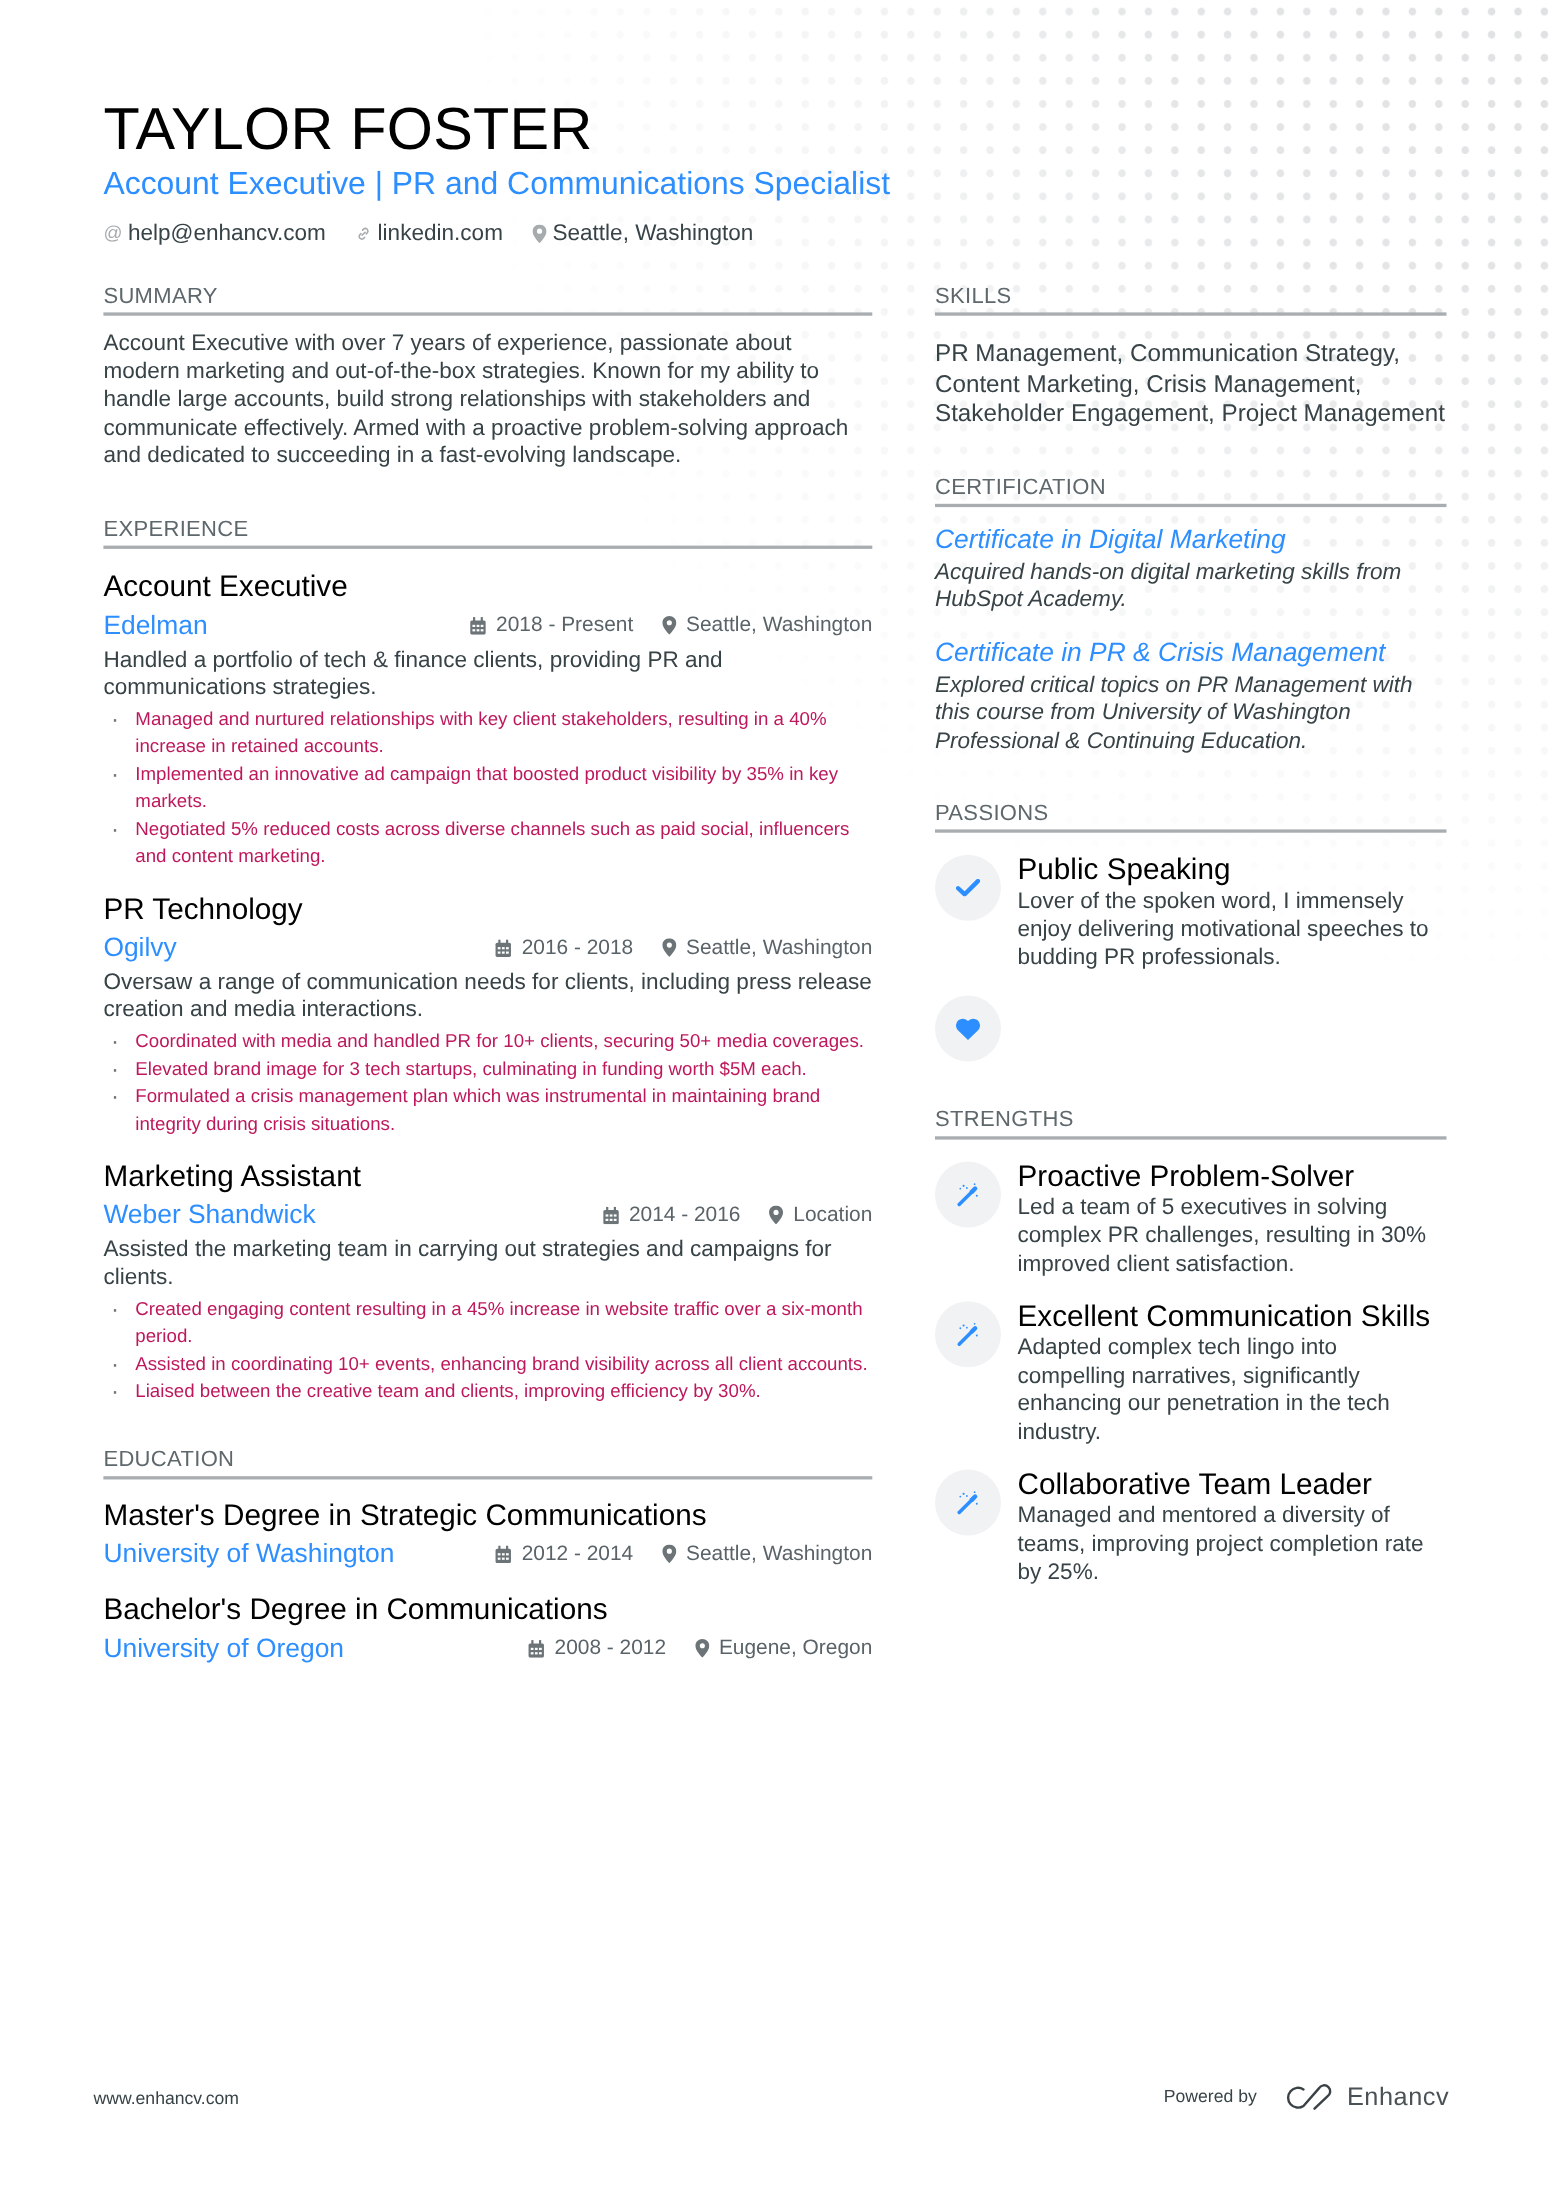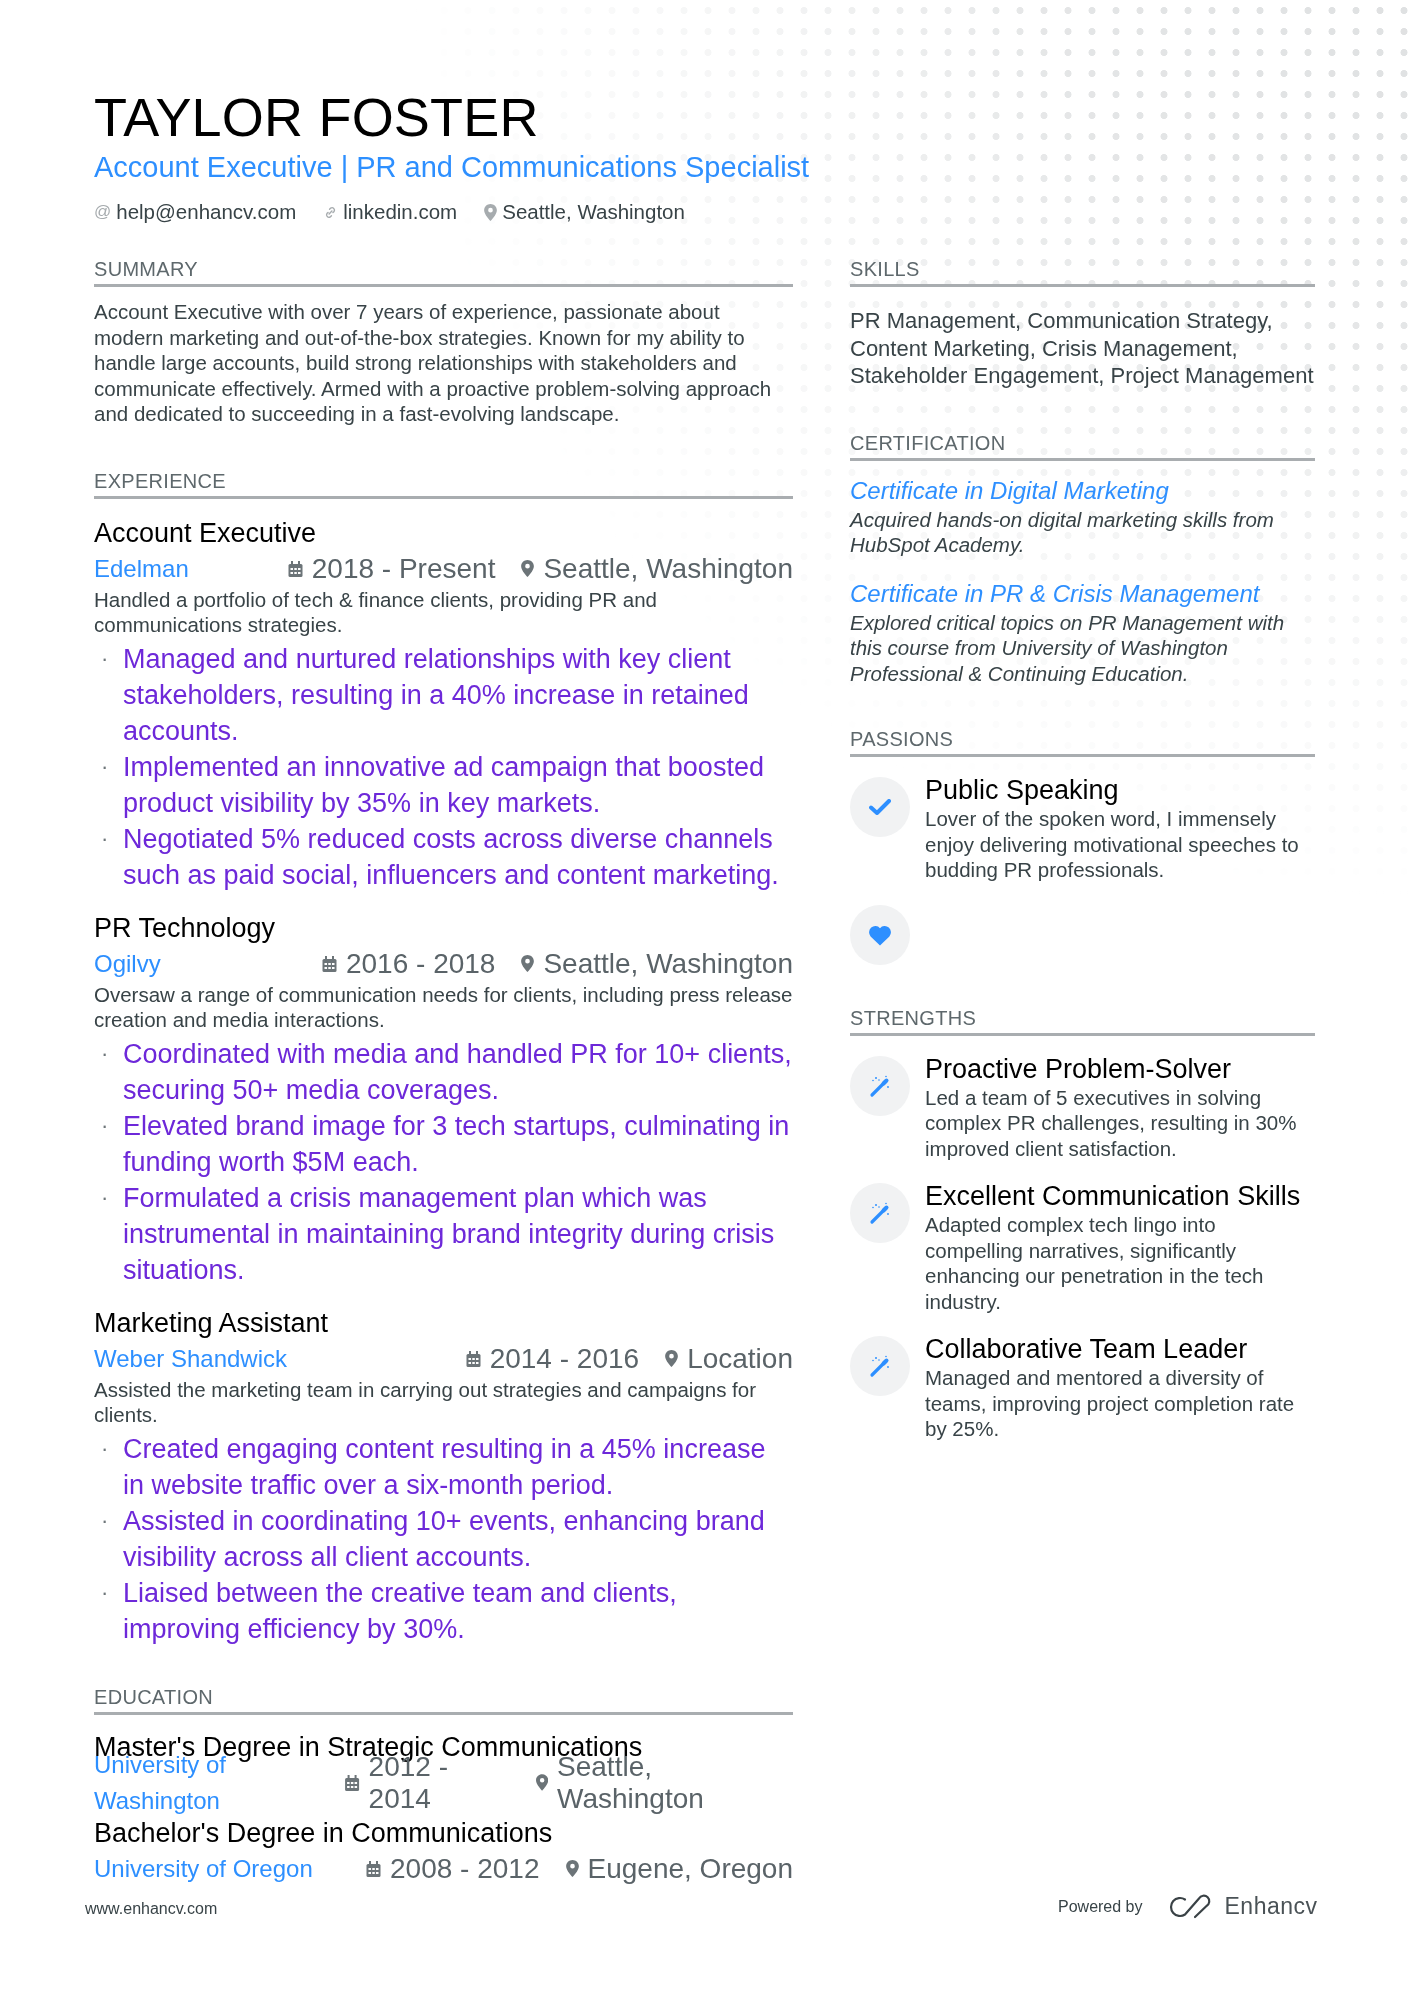--- a/index.html
+++ b/index.html
@@ -32,26 +32,26 @@
   .body-text { font-size: 20.5px; line-height: 25.5px; color: #384347; }
 
   .summary { margin-top: 12px; }
 
   .section { margin-bottom: 0; }
 
   .job { margin-top: 17px; }
   .job-title { font-size: 27px; line-height: 36px; color: #000; }
   .job-row { display: flex; align-items: center; justify-content: space-between; height: 36px; }
   .company { font-size: 24px; color: #2d8fff; line-height: 36px; }
-  .meta { display: flex; align-items: center; gap: 26px; font-size: 28px; color: #5a6368; }
+  .meta { display: flex; align-items: center; gap: 26px; font-size: 19px; color: #5a6368; }
   .meta-item { display: flex; align-items: center; gap: 9px; }
   .meta svg { display: block; }
   .job-desc { margin-top: 0px; }
   .bullets { list-style: none; margin-top: 3px; }
-  .bullets li { position: relative; padding-left: 29px; font-size: 27px; line-height: 36px; color: #6d28d9; }
+  .bullets li { position: relative; padding-left: 29px; font-size: 17px; line-height: 25px; color: #be185d; }
   .bullets li::before { content: "·"; position: absolute; left: 7px; top: 0; color: #6d7579; font-size: 22px; }
 
   .skills-text { margin-top: 20px; font-size: 22px; line-height: 27.5px; color: #384347; }
 
   .cert { margin-top: 14px; font-style: italic; }
   .cert-title { font-size: 24px; line-height: 32px; color: #2d8fff; }
   .cert-desc { font-size: 20.5px; line-height: 25.5px; color: #384347; }
 
   .icon-item { display: flex; margin-top: 18px; }
   .icon-circle { width: 60px; height: 60px; border-radius: 50%; background: #f1f2f3; flex: 0 0 60px; display: flex; align-items: center; justify-content: center; margin-top: 2px; }

